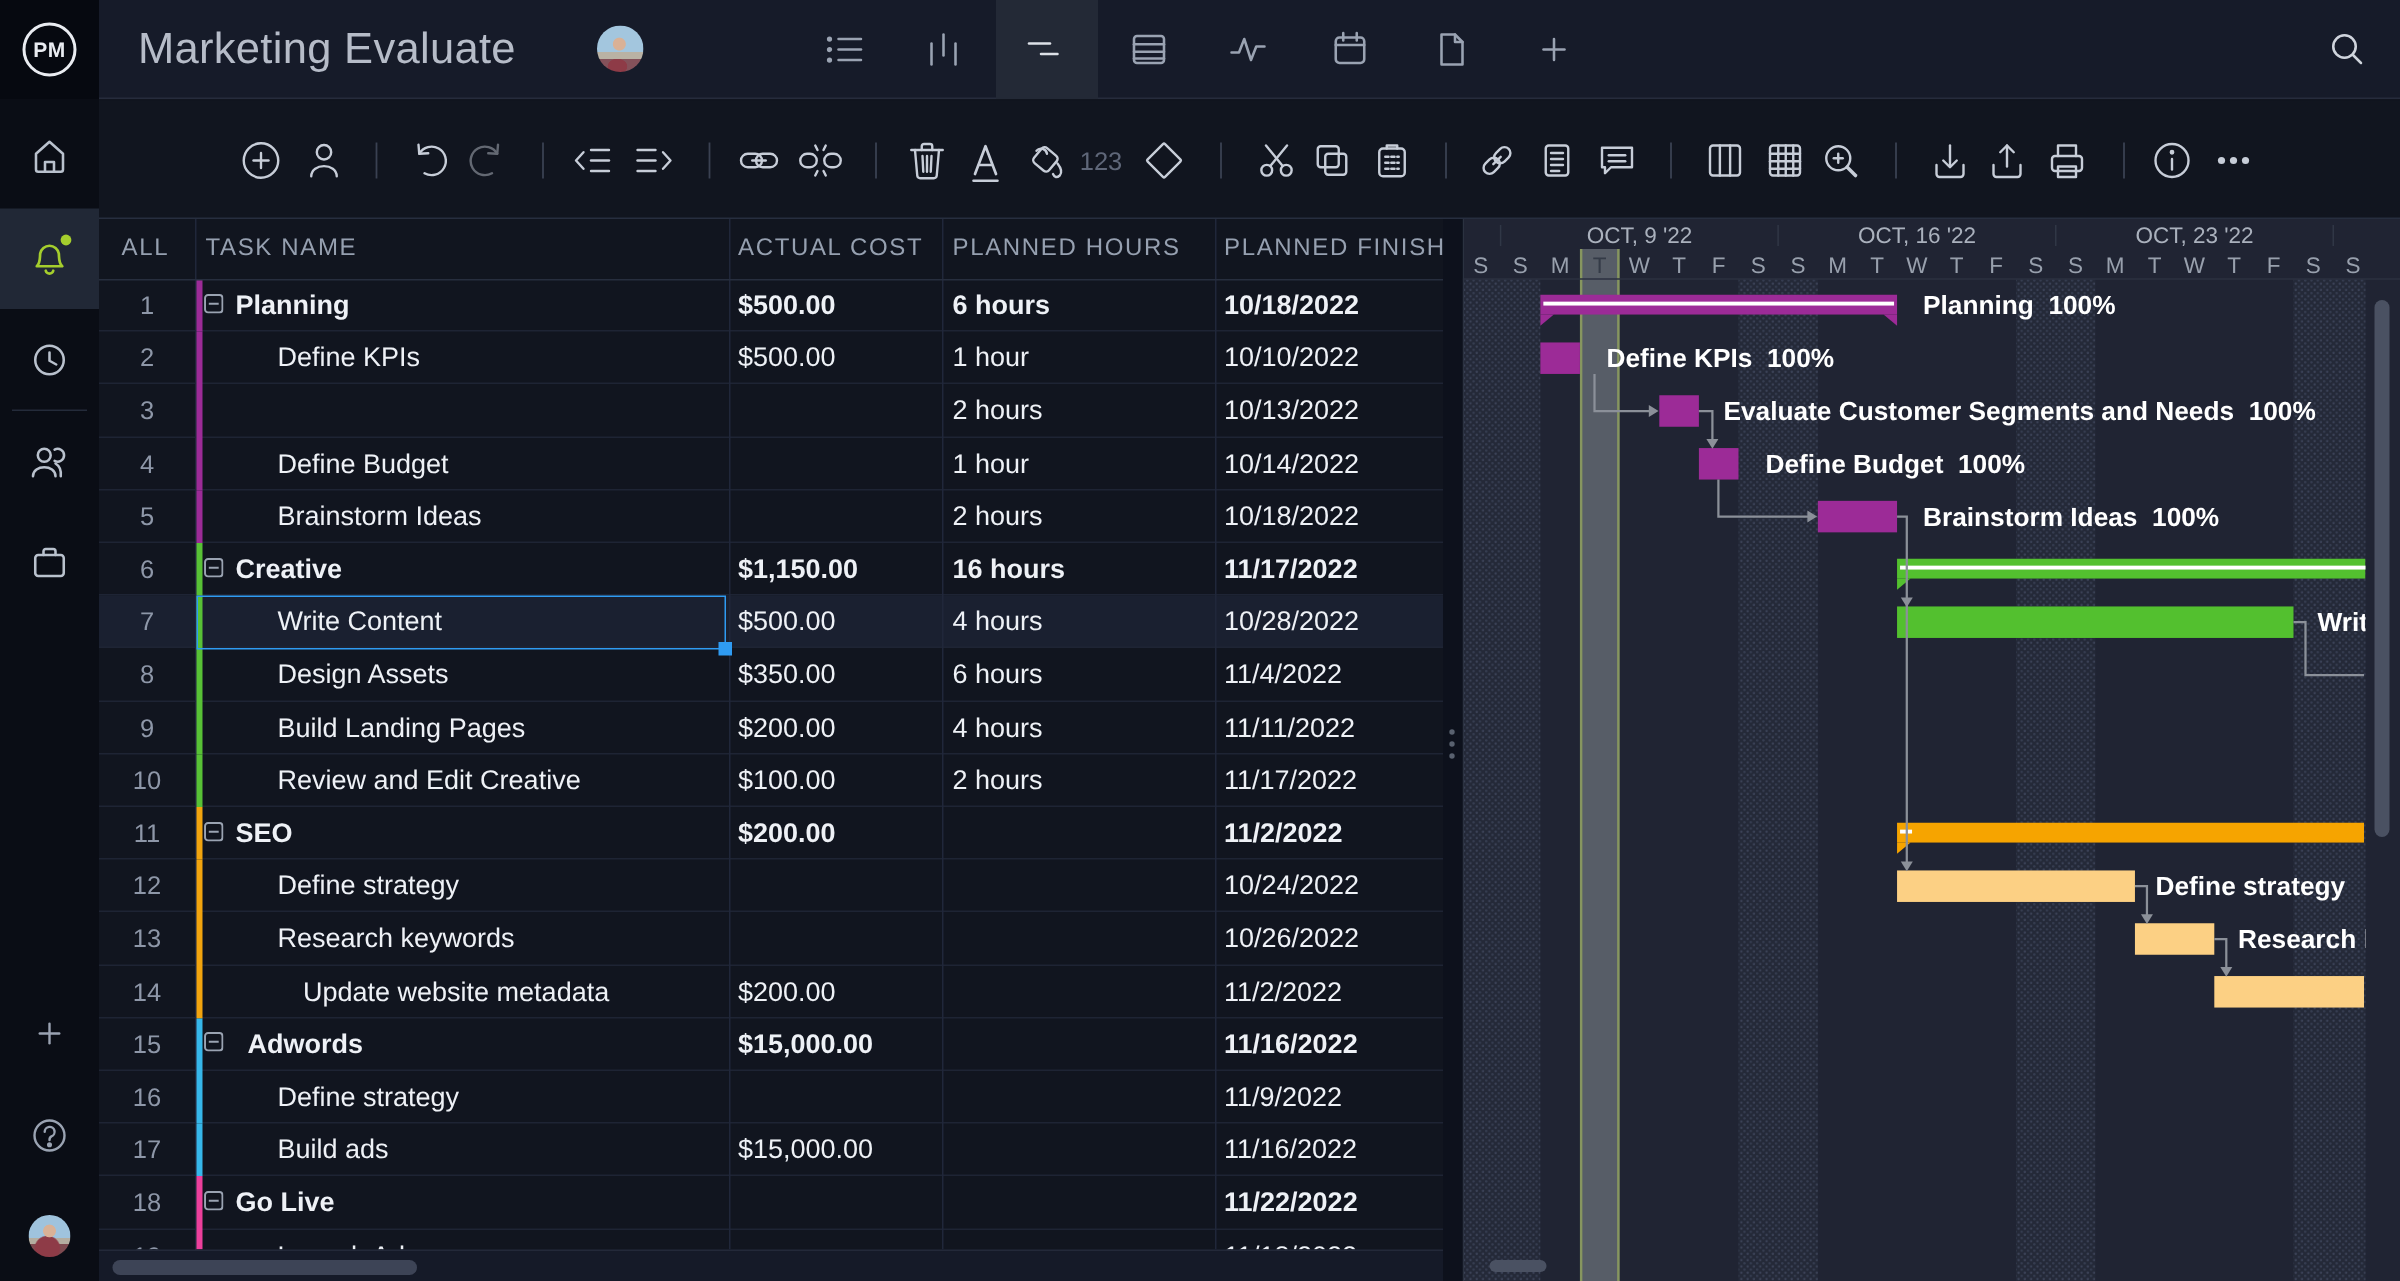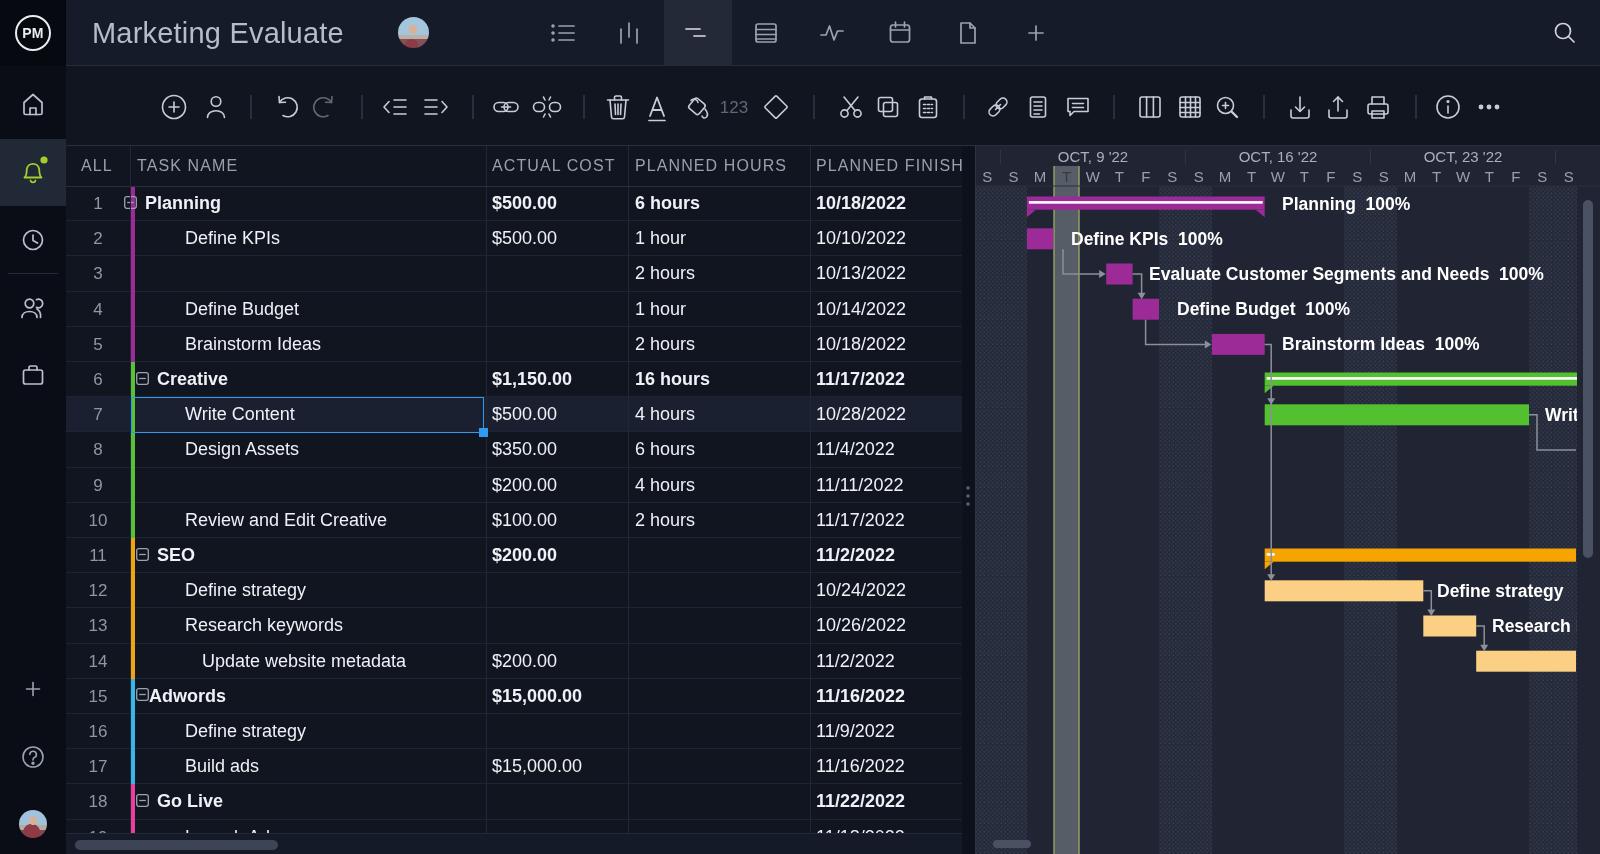--- a/index.html
+++ b/index.html
@@ -268,21 +268,21 @@
     <div id="thead">
         <span style="left:15px">ALL</span>
         <span style="left:71px">TASK NAME</span>
       <span style="left:426px">ACTUAL COST</span>
         <span style="left:569px">PLANNED HOURS</span>
       <span style="left:750px">PLANNED FINISH</span>
       </div>
     <div class="trow" style="top:40.0px">
         <div class="num">1</div>
         <div class="cbar" style="background:#9c2b97"></div>
-        <div class="nm b" style="left:58px"><span class="exp"><svg width="13" height="13" viewBox="0 0 13 13">
+        <div class="nm b" style="left:70px"><span class="exp"><svg width="13" height="13" viewBox="0 0 13 13">
               <rect x="0.7" y="0.7" width="11.6" height="11.6" rx="2" fill="none" stroke="#9aa3b2" stroke-width="1.3"></rect>
               <line x1="3.2" y1="6.5" x2="9.8" y2="6.5" stroke="#9aa3b2" stroke-width="1.3"></line>
             </svg></span><span style="margin-left:8px">Planning</span></div>
         <div class="cl b" style="left:426px">$500.00</div>
         <div class="cl b" style="left:569px">6 hours</div>
         <div class="cl b" style="left:750px">10/18/2022</div>
       </div>
 <div class="trow" style="top:75.2px">
         <div class="num">2</div>
         <div class="cbar" style="background:#9c2b97"></div>
@@ -337,20 +337,21 @@
         <div class="num">8</div>
         <div class="cbar" style="background:#58c136"></div>
         <div class="nm" style="left:119px">Design Assets</div>
         <div class="cl" style="left:426px">$350.00</div>
         <div class="cl" style="left:569px">6 hours</div>
         <div class="cl" style="left:750px">11/4/2022</div>
       </div>
 <div class="trow" style="top:321.6px">
         <div class="num">9</div>
         <div class="cbar" style="background:#58c136"></div>
+        <div class="nm" style="left:119px">Build Landing Pages</div>
         <div class="cl" style="left:426px">$200.00</div>
         <div class="cl" style="left:569px">4 hours</div>
         <div class="cl" style="left:750px">11/11/2022</div>
       </div>
 <div class="trow" style="top:356.8px">
         <div class="num">10</div>
         <div class="cbar" style="background:#58c136"></div>
         <div class="nm" style="left:119px">Review and Edit Creative</div>
         <div class="cl" style="left:426px">$100.00</div>
         <div class="cl" style="left:569px">2 hours</div>
@@ -390,21 +391,21 @@
         <div class="cl" style="left:426px">$200.00</div>
         <div class="cl" style="left:569px"></div>
         <div class="cl" style="left:750px">11/2/2022</div>
       </div>
 <div class="trow" style="top:532.8px">
         <div class="num">15</div>
         <div class="cbar" style="background:#36b7ea"></div>
         <div class="nm b" style="left:70px"><span class="exp"><svg width="13" height="13" viewBox="0 0 13 13">
               <rect x="0.7" y="0.7" width="11.6" height="11.6" rx="2" fill="none" stroke="#9aa3b2" stroke-width="1.3"></rect>
               <line x1="3.2" y1="6.5" x2="9.8" y2="6.5" stroke="#9aa3b2" stroke-width="1.3"></line>
-            </svg></span><span style="margin-left:0">Adwords</span></div>
+            </svg></span><span style="margin-left:16px">Adwords</span></div>
         <div class="cl b" style="left:426px">$15,000.00</div>
         <div class="cl b" style="left:569px"></div>
         <div class="cl b" style="left:750px">11/16/2022</div>
       </div>
 <div class="trow" style="top:568.0px">
         <div class="num">16</div>
         <div class="cbar" style="background:#36b7ea"></div>
         <div class="nm" style="left:119px">Define strategy</div>
         <div class="cl" style="left:426px"></div>
         <div class="cl" style="left:569px"></div>

